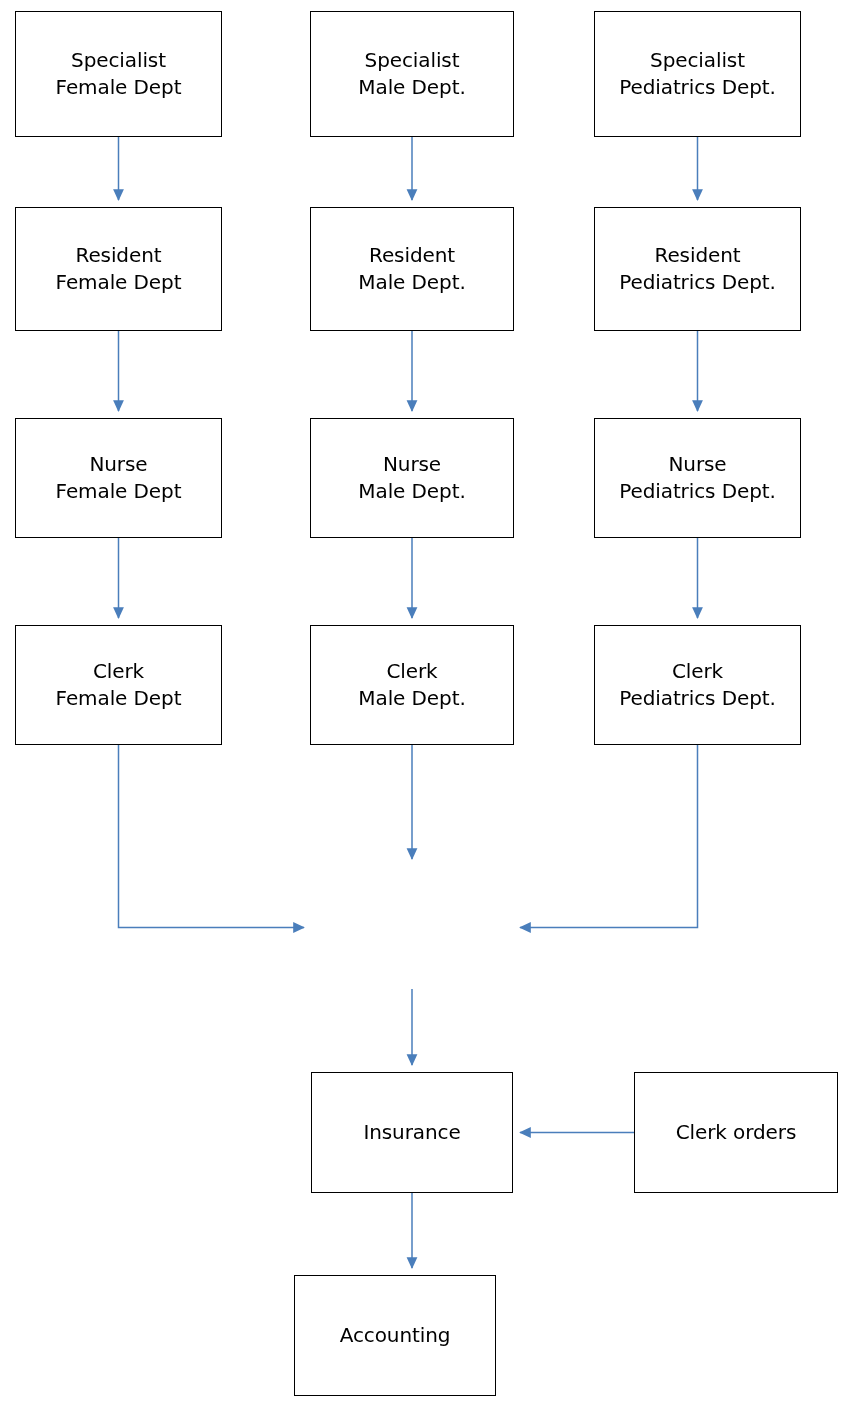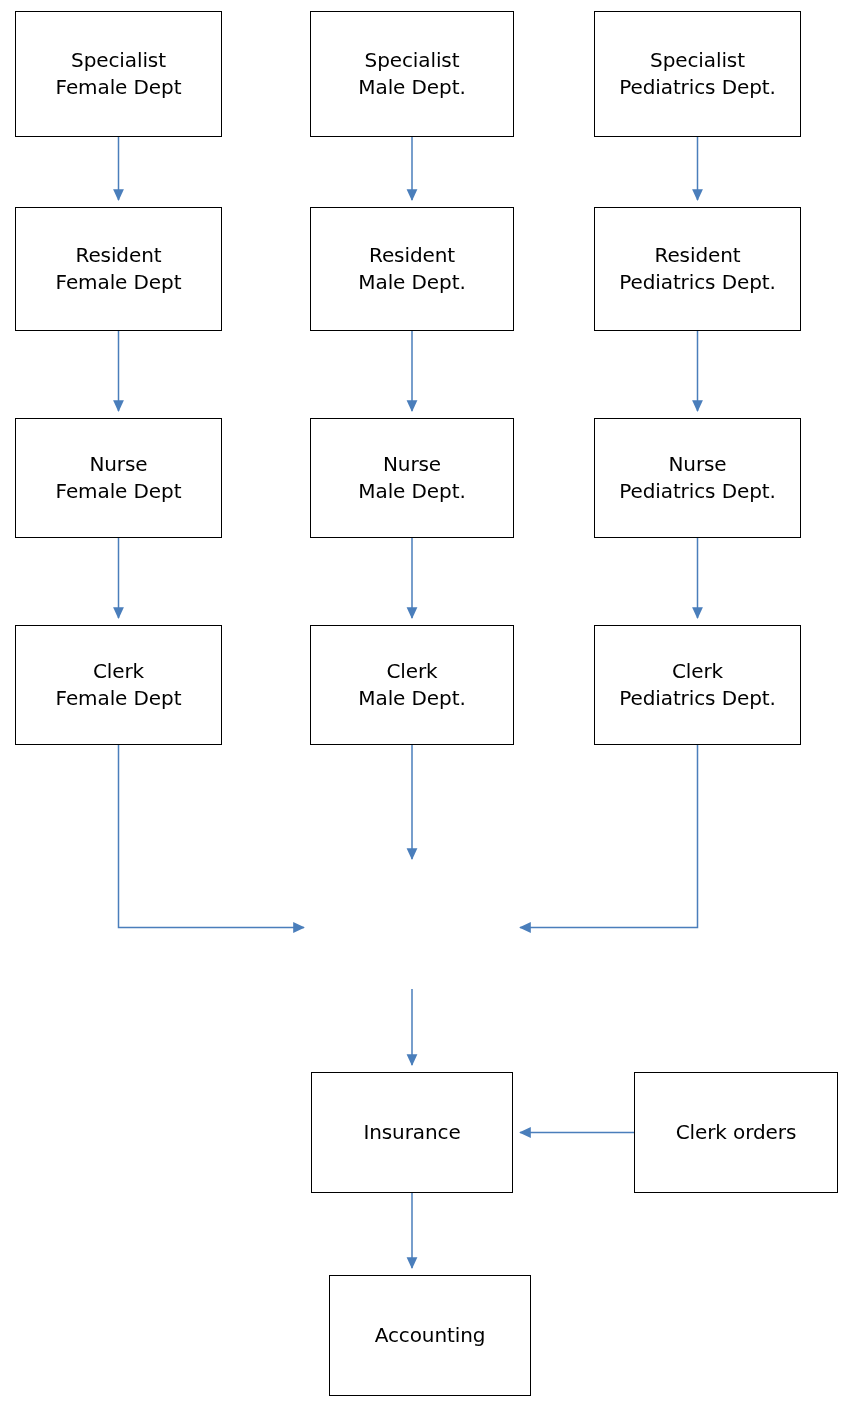--- a/index.html
+++ b/index.html
@@ -136,17 +136,17 @@
     <span class="label">Clerk
 Pediatrics Dept.</span>
   </div>
 
   <div class="node" style="left:311px; top:1072px; width:202px; height:121px;">
     <span class="label">Insurance</span>
   </div>
   <div class="node" style="left:634px; top:1072px; width:204px; height:121px;">
     <span class="label">Clerk orders</span>
   </div>
-  <div class="node" style="left:329px; top:1275px; width:202px; height:121px;">
+  <div class="node" style="left:294px; top:1275px; width:202px; height:121px;">
     <span class="label">Accounting</span>
   </div>
 
 </div>
 
 </body></html>

